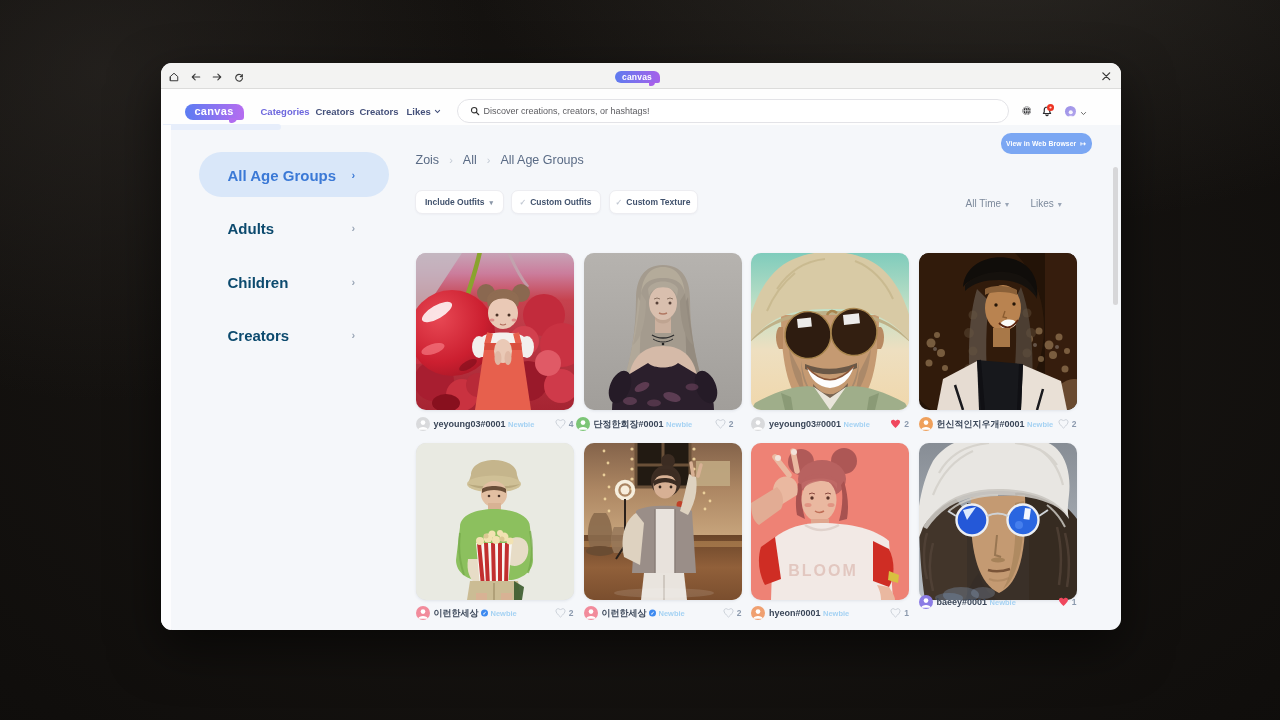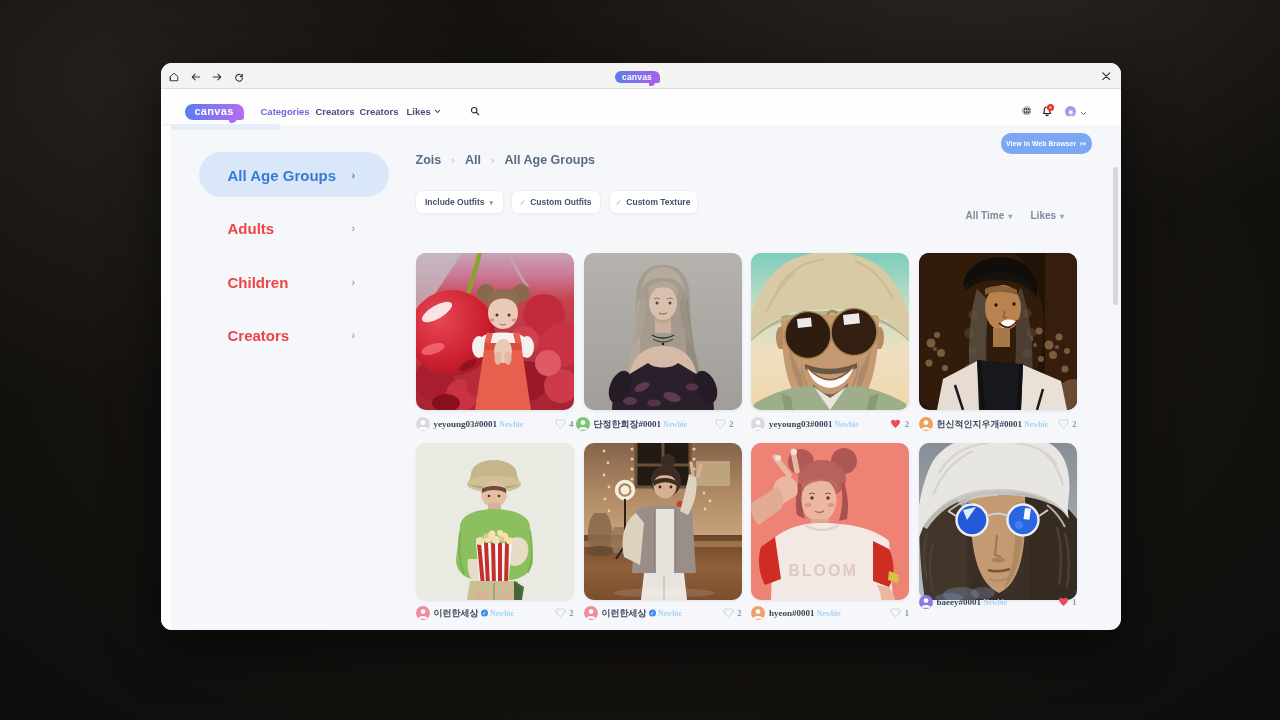--- a/index.html
+++ b/index.html
@@ -37,38 +37,38 @@
   .nav a { position:absolute; top:48px; font-size:9.5px; font-weight:bold; color:#44507a; text-decoration:none; transform:translateY(-50%); white-space:nowrap; }
   .nav a.act { color:#6c66dd; }
   .search { position:absolute; left:296px; top:36px; width:552px; height:24px; border:1px solid #e3e3e7;
     border-radius:12px; background:#fff; color:#5c5c60; font-size:9px; line-height:22px; padding-left:26px; }
   .strip { position:absolute; left:2px; top:61px; width:118px; height:6px; background:#e7eefb; border-radius:0 3px 3px 0; }
   .viewbtn { position:absolute; left:840px; top:70px; width:91px; height:21px; background:#7ba7f3; border-radius:10px;
     color:#fff; font-size:6.8px; font-weight:bold; text-align:center; line-height:21px; letter-spacing:.1px; }
   
   .whitestrip { position:absolute; left:0; top:62px; width:10px; height:505px; background:#fdfdfe; }
   .sidepill { position:absolute; left:38px; top:89px; width:190px; height:45px; background:#d9e7f9; border-radius:23px; }
-  .sideitem { position:absolute; left:67px; font-size:15px; font-weight:bold; color:#ef4444; transform:translateY(-50%); }
+  .sideitem { position:absolute; left:67px; font-size:15px; font-weight:bold; color:#0c4a6e; transform:translateY(-50%); }
   .sideitem.act { color:#3b79d6; }
   .sidechev { position:absolute; left:191px; font-size:11px; font-weight:bold; color:#9aa6b6; transform:translateY(-50%); }
   .sidechev.act { color:#3b79d6; }
   
-  .crumb { position:absolute; top:97px; font-weight:bold; color:#5a6b85; font-size:12.5px; transform:translateY(-50%); white-space:nowrap;text-align:center; }
+  .crumb { position:absolute; top:97px; font-weight:normal; color:#5a6b85; font-size:12.5px; transform:translateY(-50%); white-space:nowrap;text-align:center; }
   .crumbsep { color:#c3cad4; font-size:11px; }
   .chip { position:absolute; top:127px; height:24px; background:#fff; border:1px solid #ededf1; border-radius:7px;
     box-shadow:0 1px 2px rgba(40,60,100,.04); font-size:8.5px; font-weight:bold; color:#41526d;
     line-height:22px; text-align:center; white-space:nowrap; }
   .chip .chk { color:#c2c8d2; margin-right:4px; font-size:8px; }
   .chip .dn { color:#8b97a8; margin-left:5px; font-size:7px; }
-  .drop { position:absolute; top:152px; font-size:10px; font-weight:bold; color:#7d8a9c; transform:translateY(-50%); white-space:nowrap; }
+  .drop { position:absolute; top:140px; font-size:10px; font-weight:normal; color:#7d8a9c; transform:translateY(-50%); white-space:nowrap; }
   .drop .dn { color:#9aa6b6; font-size:8px; margin-left:4px; }
   
   .card { position:absolute; width:158px; height:157px; border-radius:10px; overflow:hidden; background:#ddd; box-shadow:0 1px 3px rgba(40,55,90,.10); }
   .card svg { display:block; }
-  .urow { position:absolute; width:158px; height:14px;font-family:Liberation Serif, serif; }
+  .urow { position:absolute; width:158px; height:14px; }
   .uav { position:absolute; left:0; top:0; width:14px; height:14px; border-radius:7px; }
   .uav svg { position:absolute; left:0; top:0; }
   .uname { position:absolute; left:18px; top:7px; transform:translateY(-50%); font-size:9px; font-weight:bold; color:#3a4658; white-space:nowrap; }
   .unew { color:#a5d2f3; font-weight:bold; font-size:7.5px; }
   .vbadge { display:inline-block; width:7px; height:7px; background:#3d8af0; border-radius:50%; color:#fff; font-size:5px; line-height:7px; text-align:center; vertical-align:1px; font-weight:bold; }
   .uheart { position:absolute; right:8px; top:7px; transform:translateY(-50%); }
   .ucount { position:absolute; right:0px; top:7px; transform:translateY(-50%); font-size:8.5px; font-weight:bold; color:#8b99ad; }
   .scroll { position:absolute; left:952px; top:104px; width:5px; height:138px; background:#d7d7d9; border-radius:3px; }
 </style>
 </head>
@@ -98,20 +98,21 @@
   <div class="logo">canvas</div>
   <div class="nav">
     <a class="act" style="left:100px">Categories</a>
     <a style="left:155px">Creators</a>
     <a style="left:199px">Creators</a>
     <a style="left:246px">Likes</a>
     <svg class="abs" style="left:273px;top:45px" width="7" height="7" viewBox="0 0 10 10" fill="none" stroke="#44507a" stroke-width="1.6" stroke-linecap="round">
         <path d="M2 3.5 L5 6.5 L8 3.5"></path>
       </svg>
   </div>
+  <div class="search">Discover creations, creators, or hashtags!</div>
   <svg class="abs" style="left:309px;top:43px" width="10" height="10" viewBox="0 0 24 24" fill="none" stroke="#333" stroke-width="2.6">
       <circle cx="10" cy="10" r="6.5"></circle>
       <path d="M15 15 L21 21" stroke-linecap="round"></path>
     </svg>
   <svg class="abs" style="left:861px;top:43.5px" width="9.5" height="9.5" viewBox="0 0 24 24">
       <circle cx="12" cy="12" r="11" fill="#2b2b2e"></circle>
       <g fill="none" stroke="#f5f5f5" stroke-width="2">
         <circle cx="12" cy="12" r="9.6"></circle>
         <path d="M2.4 12 H21.6 M12 2.4 C7.5 7.5 7.5 16.5 12 21.6 M12 2.4 C16.5 7.5 16.5 16.5 12 21.6"></path>
       </g>

